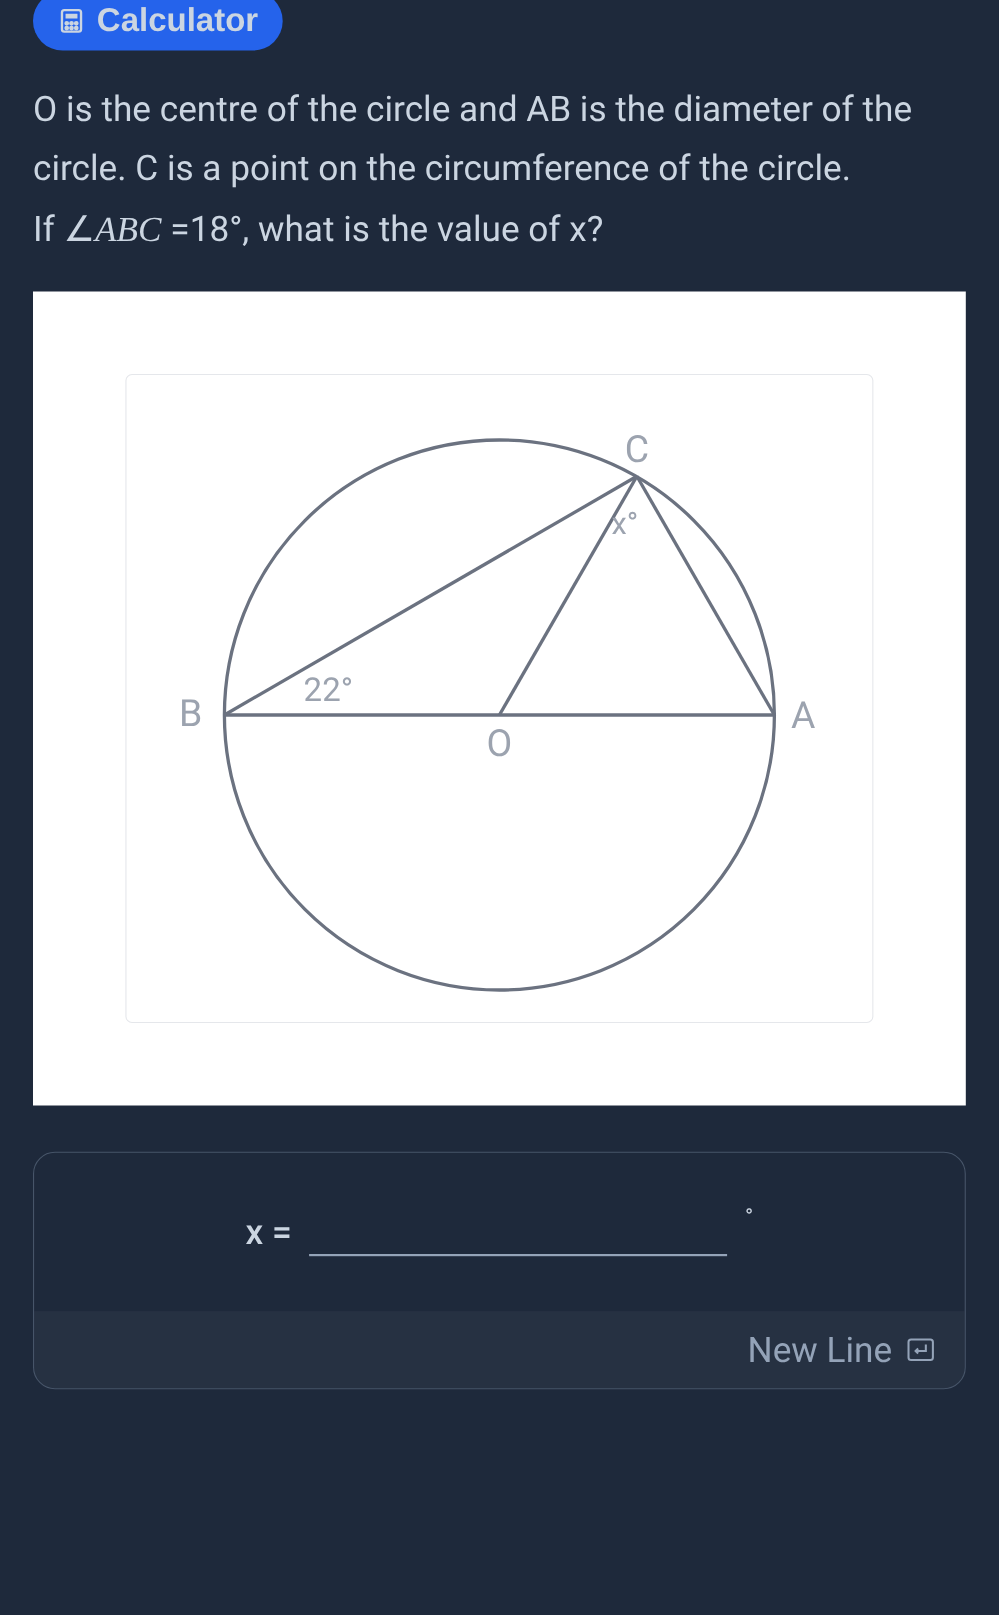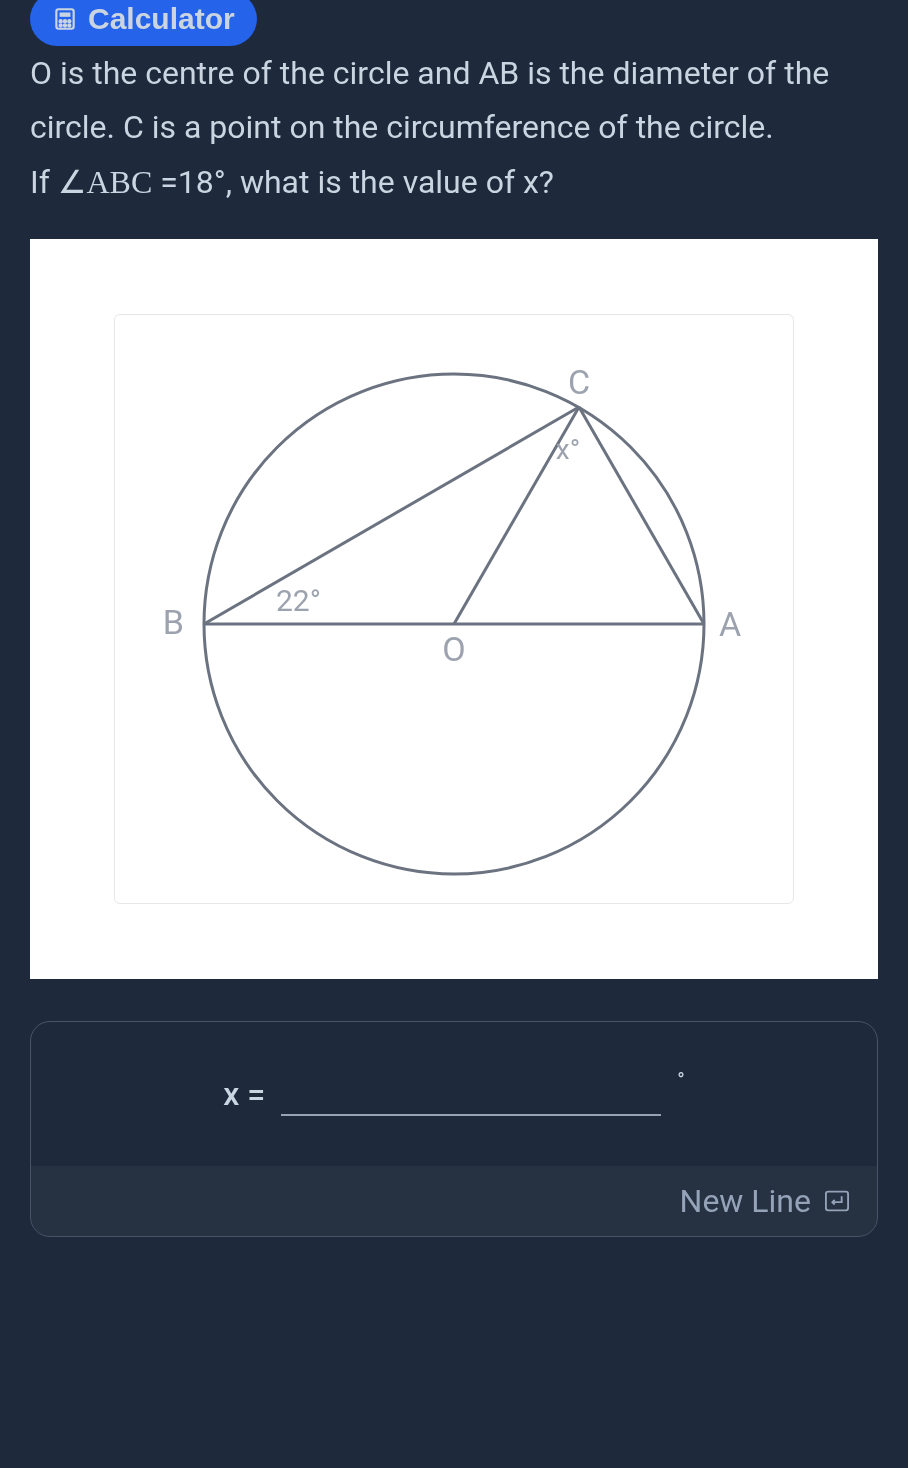--- a/index.html
+++ b/index.html
@@ -22,25 +22,27 @@
     display: inline-flex;
     align-items: center;
     gap: 10px;
     margin-top: -8px;
     cursor: pointer;
   }
   .calc-icon {
     display: inline-flex;
   }
   .problem-text {
+    margin-top: 26px;
     font-size: 32px;
     line-height: 1.7;
     color: #cbd5e1;
   }
   .math-italic {
+    font-style: italic;
     font-family: 'Times New Roman', serif;
   }
   .angle-symbol {
     font-family: 'Times New Roman', serif;
   }
   .diagram-container {
     background: #ffffff;
     margin-top: 30px;
     width: 100%;
     height: 740px;

